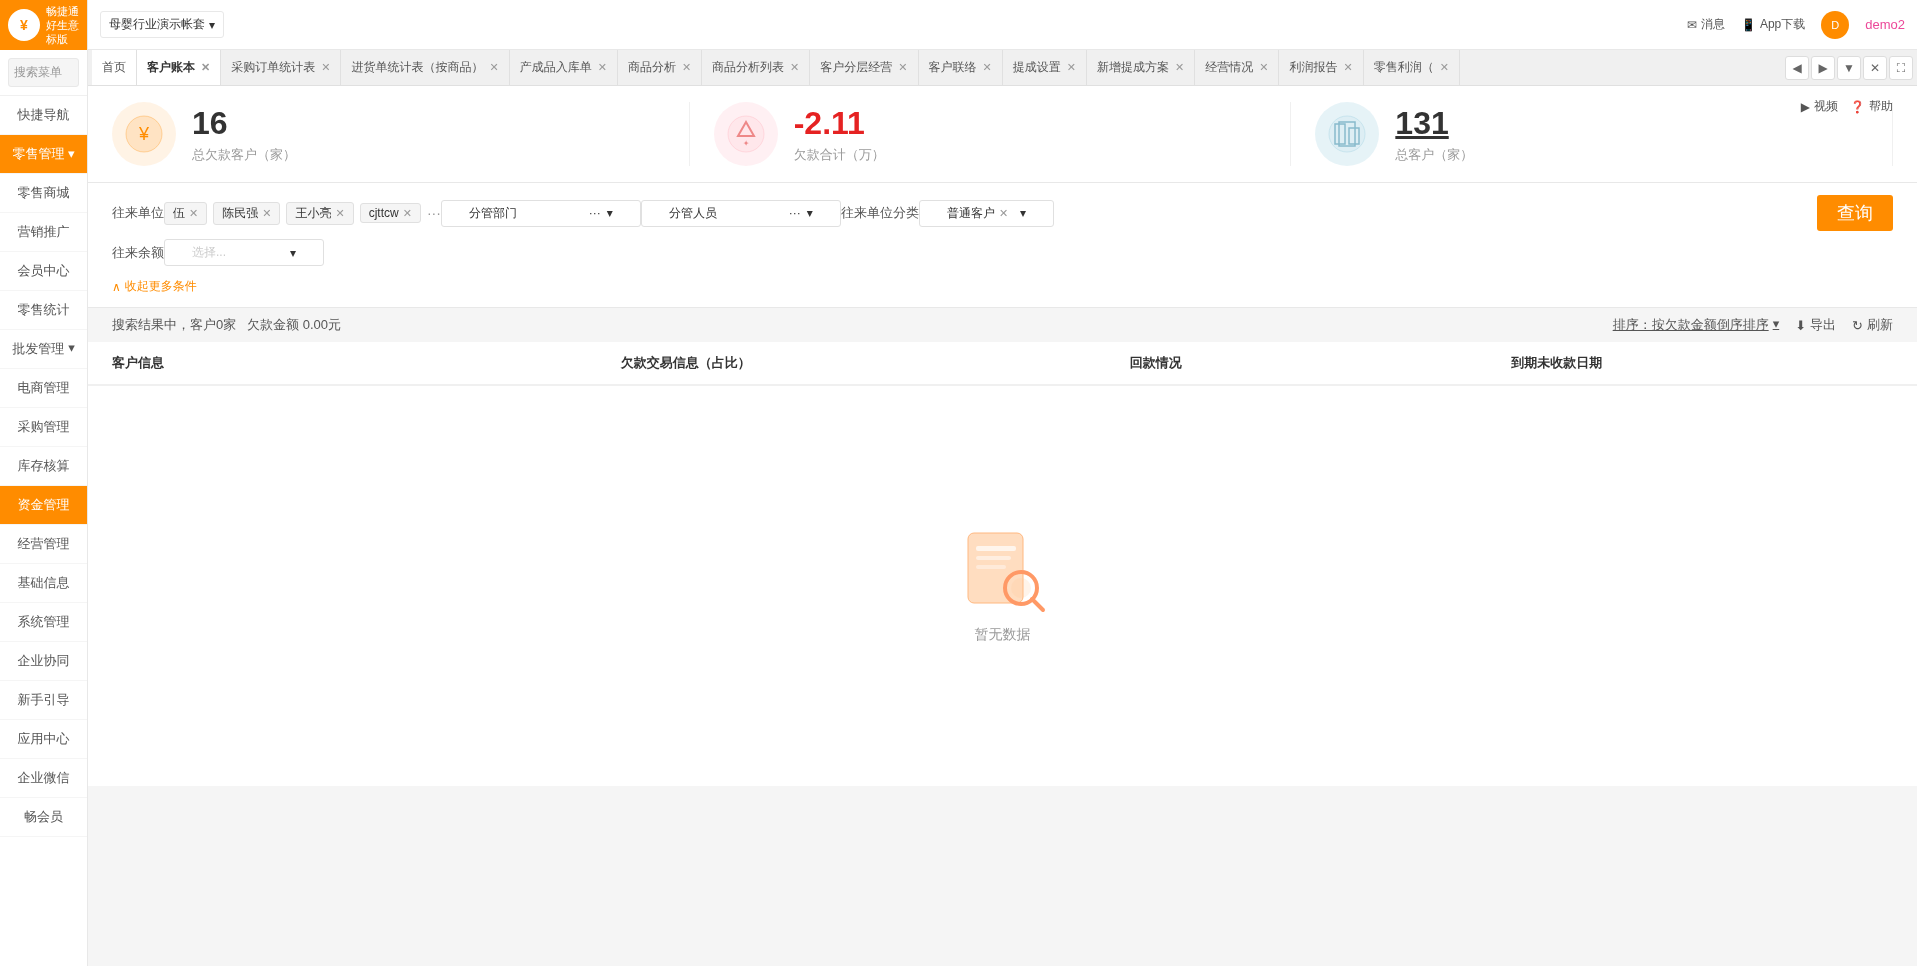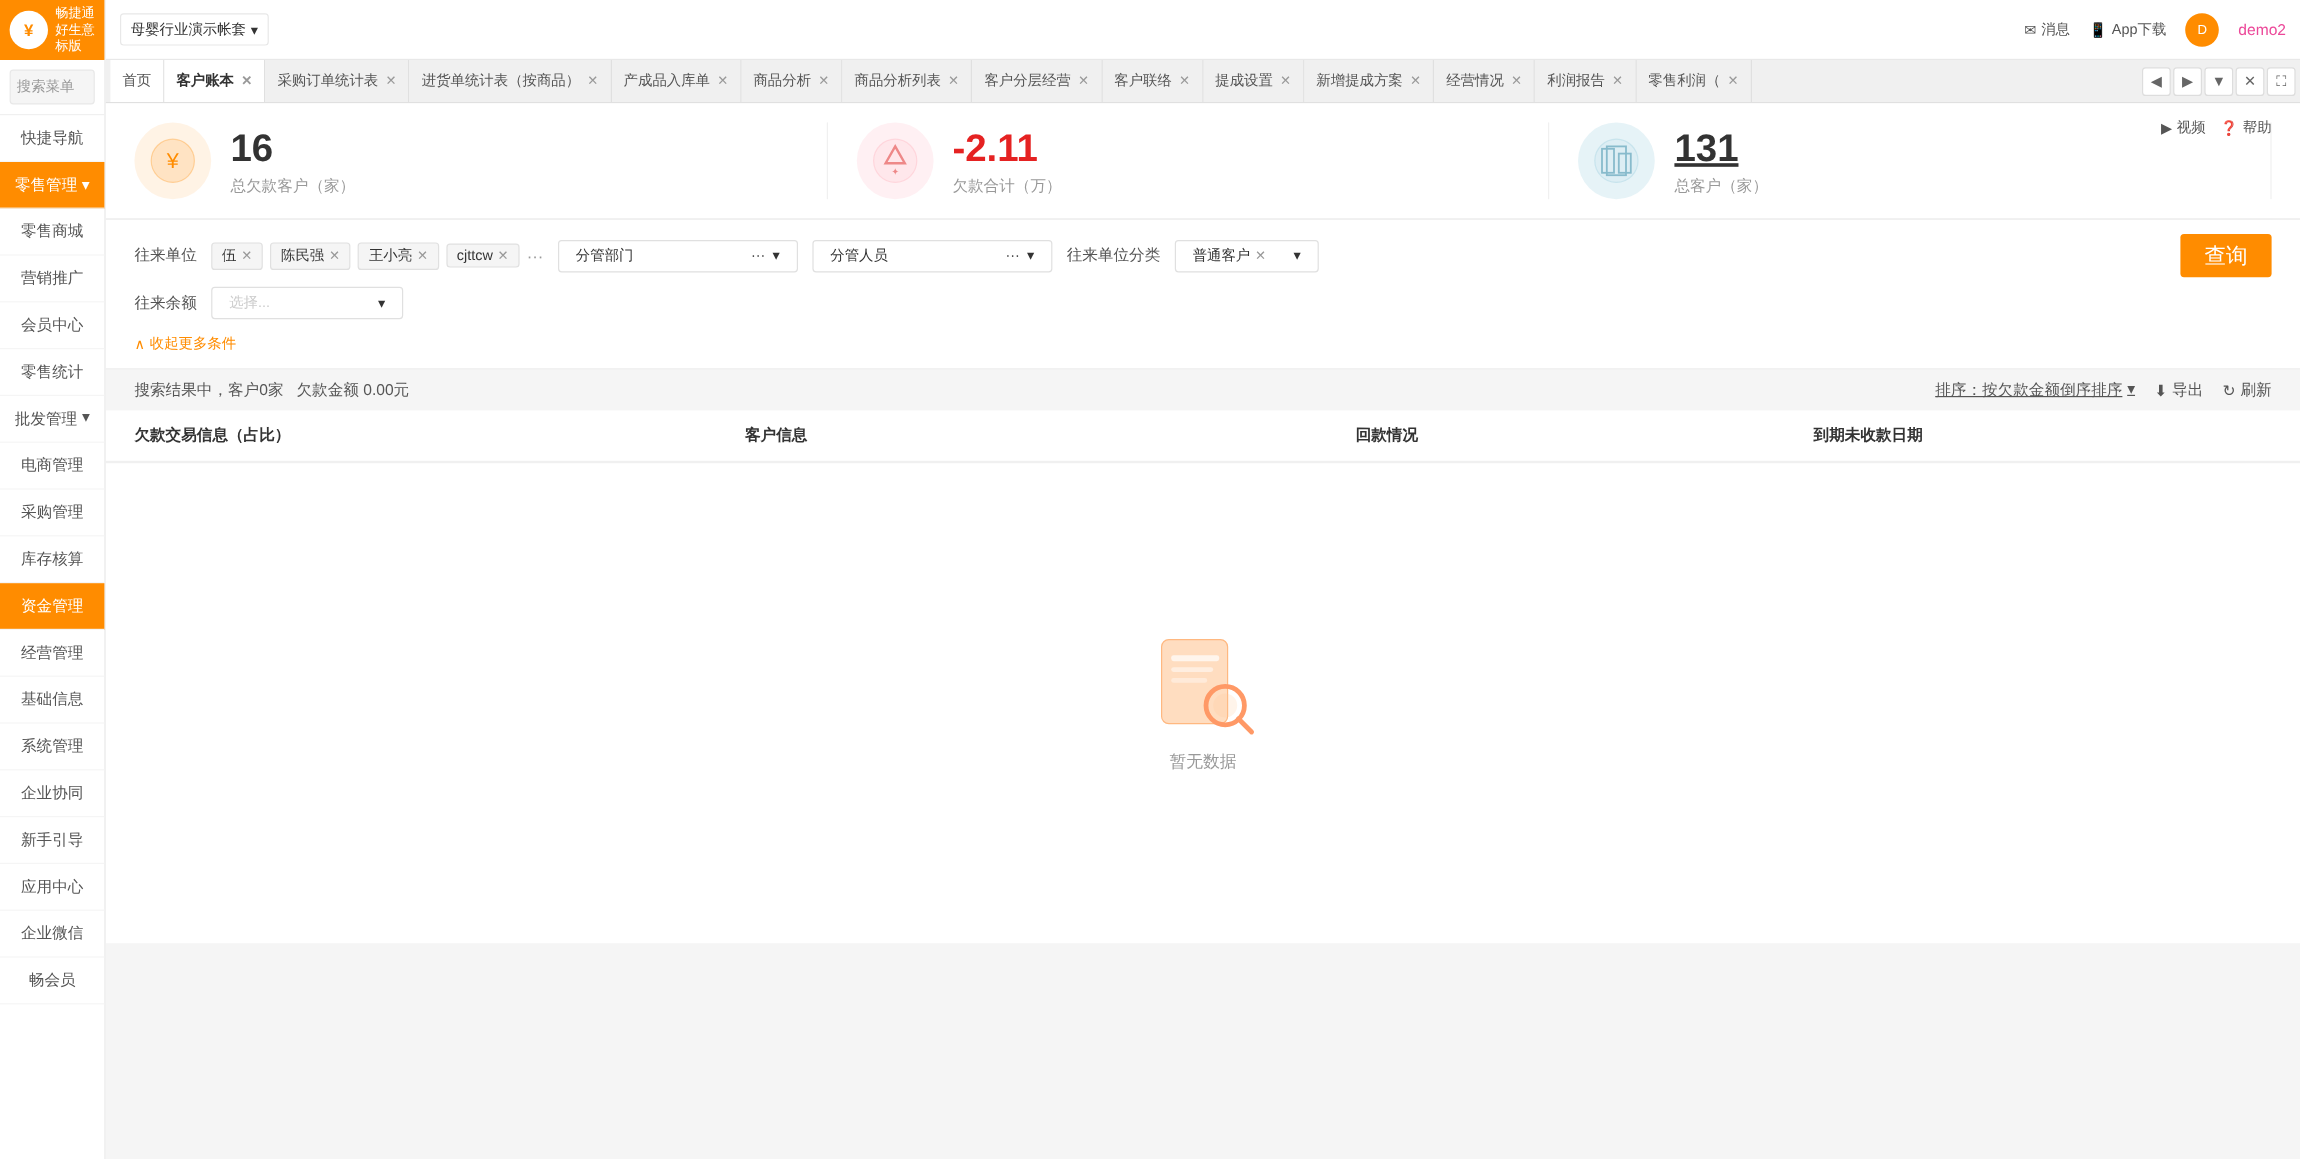--- a/index.html
+++ b/index.html
@@ -51,27 +51,27 @@
     .stat-icon.blue { background: rgba(173,216,230,0.3); color: #6ab; font-size: 28px; }
     .stat-info { display: flex; flex-direction: column; }
     .stat-number { font-size: 32px; font-weight: bold; color: #333; }
     .stat-number.red { color: #e52222; }
     .stat-label { font-size: 13px; color: #999; margin-top: 4px; }
     .stat-actions { position: absolute; top: 12px; right: 24px; display: flex; gap: 12px; font-size: 12px; color: #555; }
     .stat-action { display: flex; align-items: center; gap: 4px; cursor: pointer; }
 
     
     .filter-section { background: #fff; padding: 12px 24px; border-bottom: 1px solid #e8e8e8; }
-    .filter-row { display: flex; align-items: center; gap: 12px; margin-bottom: 8px; flex-wrap: wrap; }
+    .filter-row { display: flex; align-items: center; margin-bottom: 8px; flex-wrap: wrap; }
     .filter-label { font-size: 13px; color: #555; white-space: nowrap; }
     .filter-tags { display: flex; align-items: center; gap: 6px; flex-wrap: wrap; }
     .filter-tag { display: flex; align-items: center; gap: 4px; background: #f5f5f5; border: 1px solid #e0e0e0; border-radius: 3px; padding: 2px 8px; font-size: 12px; color: #333; }
     .filter-tag-close { color: #999; cursor: pointer; font-size: 11px; }
     .filter-more { color: #999; cursor: pointer; font-size: 14px; }
-    .filter-select { display: flex; align-items: center; gap: 6px; border: 1px solid #e0e0e0; border-radius: 3px; padding: 4px 14px; font-size: 12px; color: #333; background: #fff; cursor: pointer; min-width: 120px; }
+    .filter-select { display: flex; align-items: center; gap: 6px; border: 1px solid #e0e0e0; border-radius: 3px; padding: 4px 27px; font-size: 12px; color: #333; background: #fff; cursor: pointer; min-width: 120px; }
     .filter-select-wide { min-width: 200px; }
     .collapse-btn { display: flex; align-items: center; gap: 4px; color: #ff8c00; font-size: 12px; cursor: pointer; margin: 0 auto; }
     .query-btn { background: #ff8c00; color: #fff; border: none; padding: 6px 20px; border-radius: 3px; font-size: 18px; cursor: pointer; margin-left: auto; }
 
     
     .search-result { background: #f5f5f5; padding: 8px 24px; display: flex; align-items: center; justify-content: space-between; font-size: 13px; color: #555; }
     .result-actions { display: flex; align-items: center; gap: 16px; }
     .result-sort { display: flex; align-items: flex-start; gap: 4px; cursor: pointer; color: #555; text-decoration: underline; }
     .result-export { display: flex; align-items: center; gap: 4px; cursor: pointer; color: #555; }
     .result-refresh { display: flex; align-items: center; gap: 4px; cursor: pointer; color: #555; }
@@ -349,22 +349,22 @@
         </div>
         <div class="result-refresh">
           <span>↻</span>
           <span>刷新</span>
         </div>
       </div>
     </div>
 
     <div class="table-section">
       <div class="table-header">
+        <div>客户信息</div>
         <div>欠款交易信息（占比）</div>
-        <div>客户信息</div>
         <div>回款情况</div>
         <div>到期未收款日期</div>
       </div>
       <div class="table-body">
         <div class="empty-illustration">
           
           <svg width="100" height="90" viewBox="0 0 100 90">
             <rect x="15" y="5" width="55" height="70" rx="6" fill="#ffd5b0" opacity="0.8"></rect>
             <rect x="15" y="5" width="55" height="70" rx="6" fill="none" stroke="#ffb880" stroke-width="1"></rect>
             <rect x="23" y="18" width="40" height="5" rx="2" fill="white" opacity="0.7"></rect>

